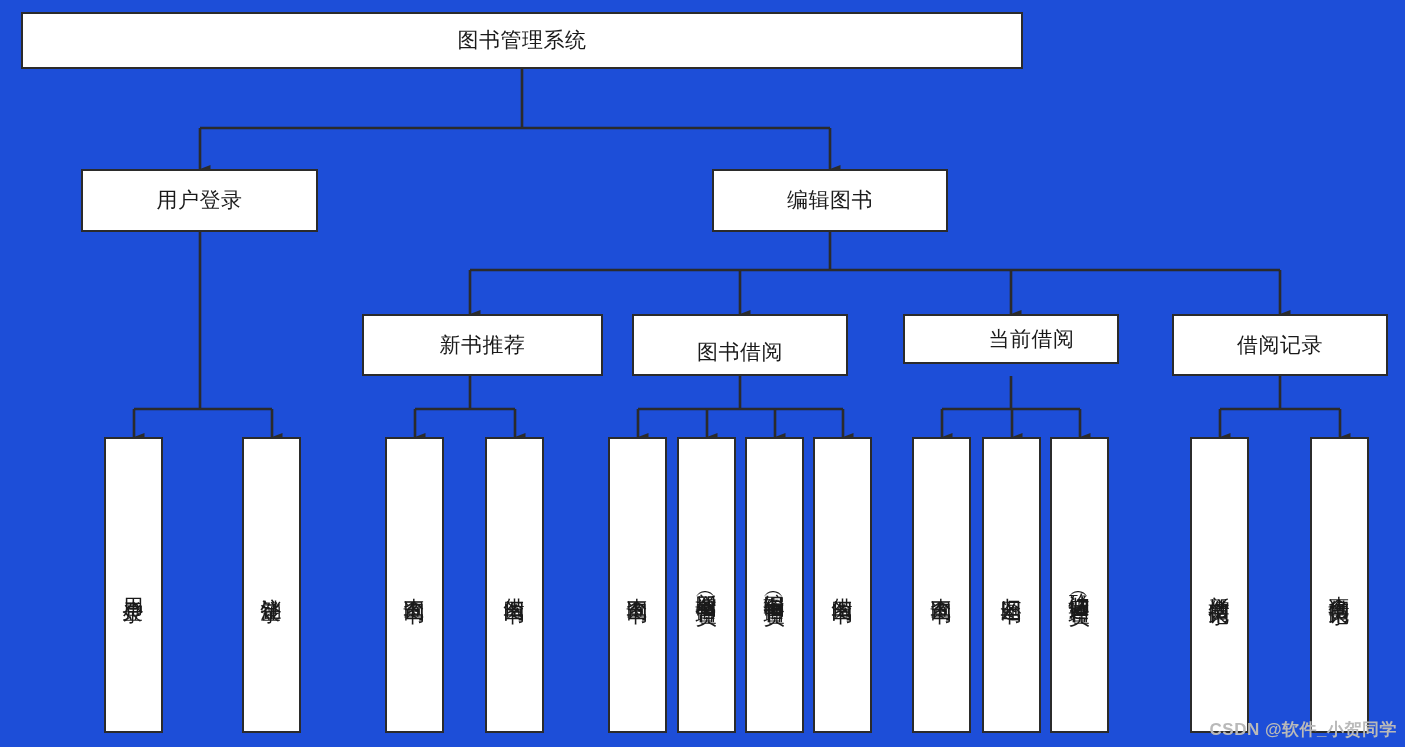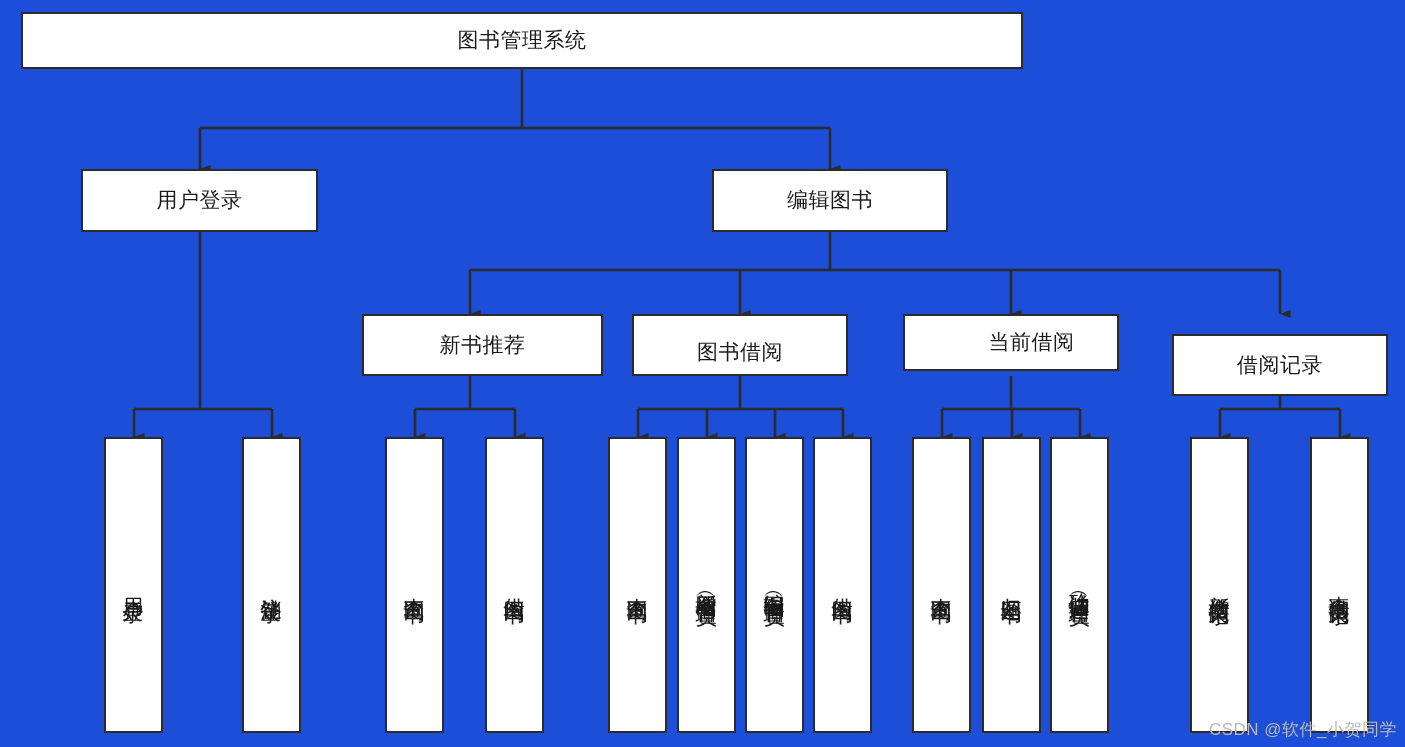--- a/index.html
+++ b/index.html
@@ -59,20 +59,21 @@
   #watermark {
     position: absolute;
     right: 8px;
     bottom: 6px;
     font-size: 17px;
     color: #b9b9b9;
     letter-spacing: 0.5px;
     white-space: nowrap;
     font-family: "Liberation Sans", "DejaVu Sans", sans-serif;
     pointer-events: none;
+    font-weight: bold;
   }
 </style>
 </head>
 <body>
 
 <div id="diagram-root">
   <svg id="diagram-svg" viewBox="0 0 1405 747" xmlns="http://www.w3.org/2000/svg">
     <defs>
       <marker id="arrowhead" markerWidth="9" markerHeight="11" refX="4.5" refY="10.5" orient="auto" markerUnits="userSpaceOnUse">
         <path d="M0.5,0 L8.5,0 L4.5,10.5 Z" fill="#2b2b2b"></path>
@@ -124,24 +125,24 @@
       </div>
       <div class="node-box" style="left: 712px; top: 169px; width: 236px; height: 63px; border-color: rgb(43, 43, 43); background: rgb(255, 255, 255);">
         <span class="node-label-h" style="color: rgb(26, 26, 26);">编辑图书</span>
       </div>
       <div class="node-box" style="left: 362px; top: 314px; width: 241px; height: 62px; border-color: rgb(43, 43, 43); background: rgb(255, 255, 255);">
         <span class="node-label-h" style="color: rgb(26, 26, 26);">新书推荐</span>
       </div>
       <div class="node-box" style="left: 632px; top: 314px; width: 216px; height: 62px; border-color: rgb(43, 43, 43); background: rgb(255, 255, 255);">
         <span class="node-label-h" style="color: rgb(26, 26, 26); margin-top: 14px;">图书借阅</span>
       </div>
-      <div class="node-box" style="left: 903px; top: 314px; width: 216px; height: 57px; border-color: rgb(43, 43, 43); background: rgb(255, 255, 255); padding-left: 41px;">
+      <div class="node-box" style="left: 903px; top: 314px; width: 216px; height: 50px; border-color: rgb(43, 43, 43); background: rgb(255, 255, 255); padding-left: 41px;">
         <span class="node-label-h" style="color: rgb(26, 26, 26);">当前借阅</span>
       </div>
-      <div class="node-box" style="left: 1172px; top: 314px; width: 216px; height: 62px; border-color: rgb(43, 43, 43); background: rgb(255, 255, 255); margin-top: 20px;">
+      <div class="node-box" style="left: 1172px; top: 314px; width: 216px; height: 62px; border-color: rgb(43, 43, 43); background: rgb(255, 255, 255);">
         <span class="node-label-h" style="color: rgb(26, 26, 26);">借阅记录</span>
       </div>
       <div class="node-box" style="left: 104px; top: 437px; width: 59px; height: 296px; border-color: rgb(43, 43, 43); background: rgb(255, 255, 255);">
         <span class="node-label-v" style="color: rgb(26, 26, 26);">用户登录</span>
       </div>
       <div class="node-box" style="left: 242px; top: 437px; width: 59px; height: 296px; border-color: rgb(43, 43, 43); background: rgb(255, 255, 255);">
         <span class="node-label-v" style="color: rgb(26, 26, 26);">注销登录</span>
       </div>
       <div class="node-box" style="left: 385px; top: 437px; width: 59px; height: 296px; border-color: rgb(43, 43, 43); background: rgb(255, 255, 255);">
         <span class="node-label-v" style="color: rgb(26, 26, 26);">查询图书</span>

